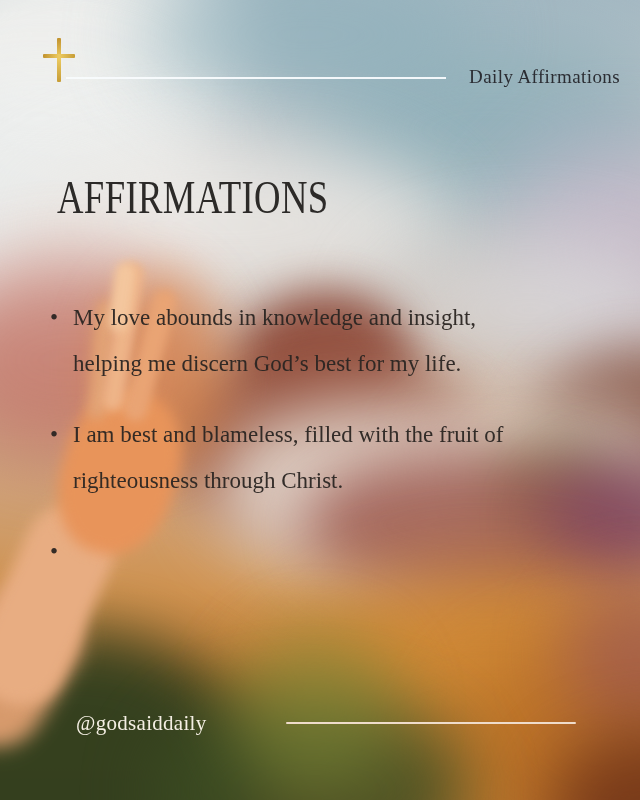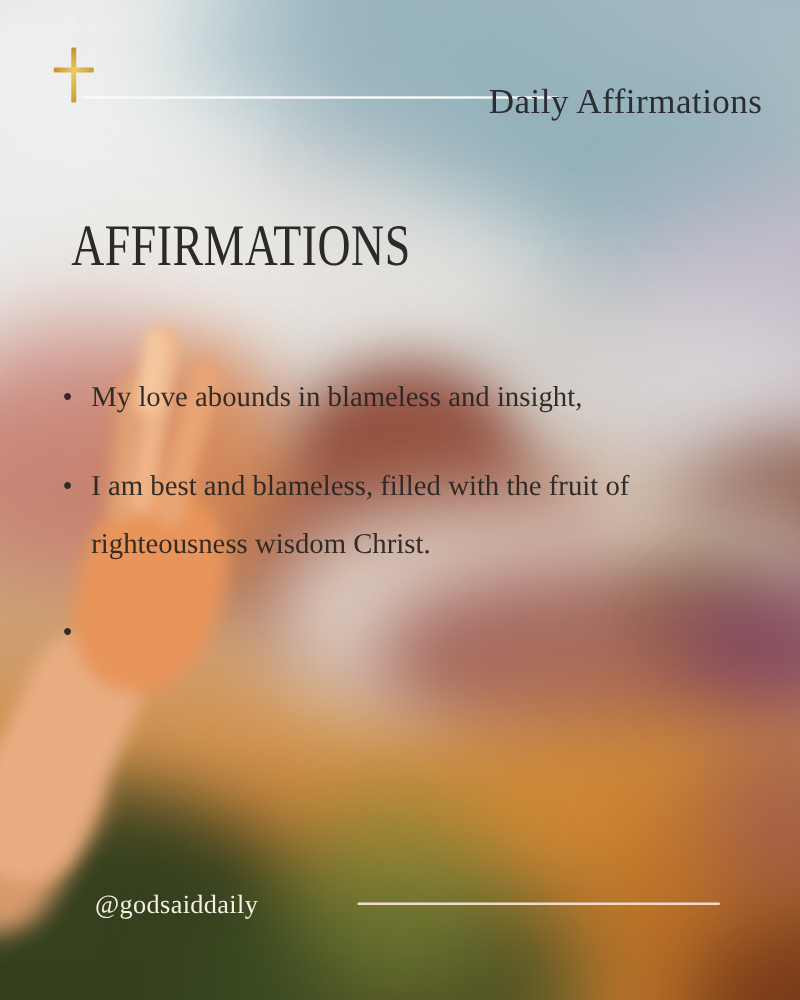--- a/index.html
+++ b/index.html
@@ -48,21 +48,21 @@
   .h-f2{left:138px;top:288px;width:24px;height:135px;background:#e9a474;border-radius:12px;transform:rotate(15deg);filter:blur(5px);}
   .h-f1{left:112px;top:262px;width:22px;height:150px;background:#eeb488;border-radius:11px;transform:rotate(9deg);filter:blur(5px);}
   .h-tip{left:112px;top:262px;width:20px;height:70px;background:#f4c79e;border-radius:10px;transform:rotate(8deg);filter:blur(5px);}
   
   .cross{position:absolute;left:43px;top:38px;width:32px;height:44px;}
   .cross .cv{position:absolute;left:14px;top:0;width:4px;height:44px;
     background:linear-gradient(180deg,#c1922e,#eccb62 45%,#c79d36);border-radius:1px;}
   .cross .ch{position:absolute;left:0;top:16px;width:32px;height:4px;
     background:linear-gradient(90deg,#c1922e,#eccb62 50%,#c79d36);border-radius:1px;}
   .hline{position:absolute;left:66px;top:77px;width:380px;height:2px;background:rgba(248,251,253,.95);}
-  .brand{position:absolute;right:30px;top:66px;font-size:28px;color:#2b2d33;letter-spacing:.4px;margin-left:12px;}
+  .brand{position:absolute;right:20px;top:66px;font-size:19px;color:#2b2d33;letter-spacing:.4px;margin-left:12px;}
   
   .title{position:absolute;left:57px;top:174px;margin:0;font-size:47px;font-weight:400;
     color:#2c2a28;letter-spacing:.5px;line-height:1;transform:scaleX(.78);transform-origin:left top;white-space:nowrap;}
   
   .list{position:absolute;left:52px;top:295px;margin:0;padding:0;list-style:none;width:545px;}
   .list li{position:relative;padding-left:21px;margin:0 0 25px 0;
     font-size:23px;line-height:46px;color:rgba(42,37,34,.95);}
   .list .dot{position:absolute;left:-2px;top:0;font-size:23px;}
   .list .ln{display:block;}
   
@@ -115,26 +115,27 @@
       <i class="ch"></i>
   </div>
   <div class="hline"></div>
   <div class="brand">Daily Affirmations</div>
 
   <h1 class="title">AFFIRMATIONS</h1>
 
   <ul class="list">
     <li>
       <span class="dot">•</span>
-      <span class="ln">My love abounds in blameless and insight,</span>
+      <span class="ln">My love abounds in knowledge and insight,</span>
+      <span class="ln">helping me discern God’s best for my life.</span>
     </li>
     <li>
       <span class="dot">•</span>
       <span class="ln">I am best and blameless, filled with the fruit of</span>
-      <span class="ln">righteousness wisdom Christ.</span>
+      <span class="ln">righteousness through Christ.</span>
     </li>
     <li>
       <span class="dot">•</span>
     </li>
   </ul>
 
   <div class="handle">@godsaiddaily</div>
   <div class="fline"></div>
 
 </div>

